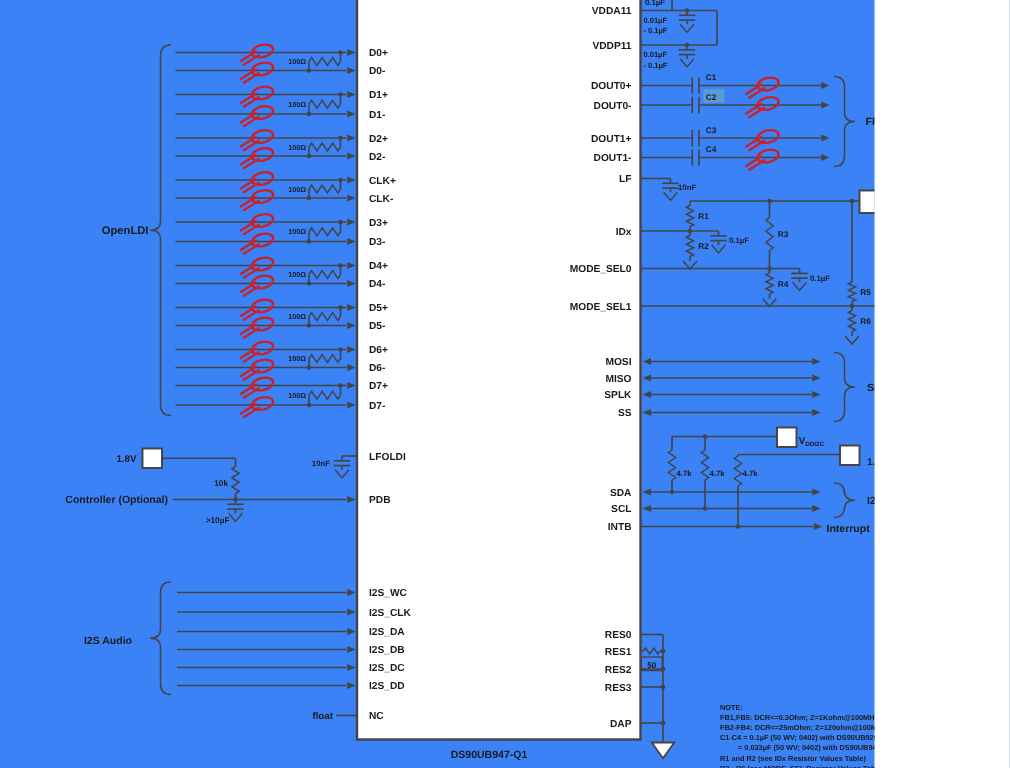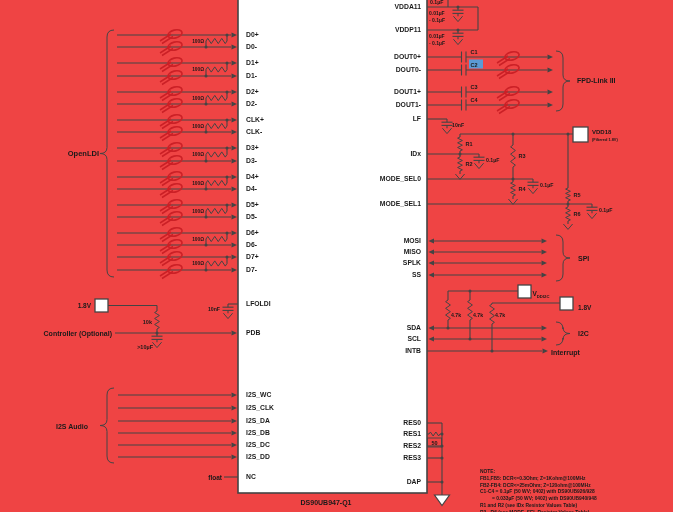--- a/index.html
+++ b/index.html
@@ -1,16 +1,16 @@
 <!DOCTYPE html>
 <html><head>
 <meta charset="utf-8">
 <style>
   html,body{margin:0;padding:0;background:#fff;}
-  #stage{position:relative;width:673px;height:512px;overflow:hidden;background:#ef4444;}
+  #stage{position:relative;width:583px;height:512px;overflow:hidden;background:#3b82f6;}
   svg text{font-family:"Liberation Sans",sans-serif;font-weight:bold;fill:#1a1a1a;}
   .t7{font-size:7px;} .t75{font-size:7.5px;}
   .t55{font-size:5.5px;} .t52{font-size:5.2px;} .t39{font-size:3.9px;} .t6{font-size:6px;} .t65{font-size:6.5px;}
 </style>
 </head>
 <body>
 
 <div id="stage">
 <svg id="schem" width="673" height="512" viewBox="0 0 673 512">
 

